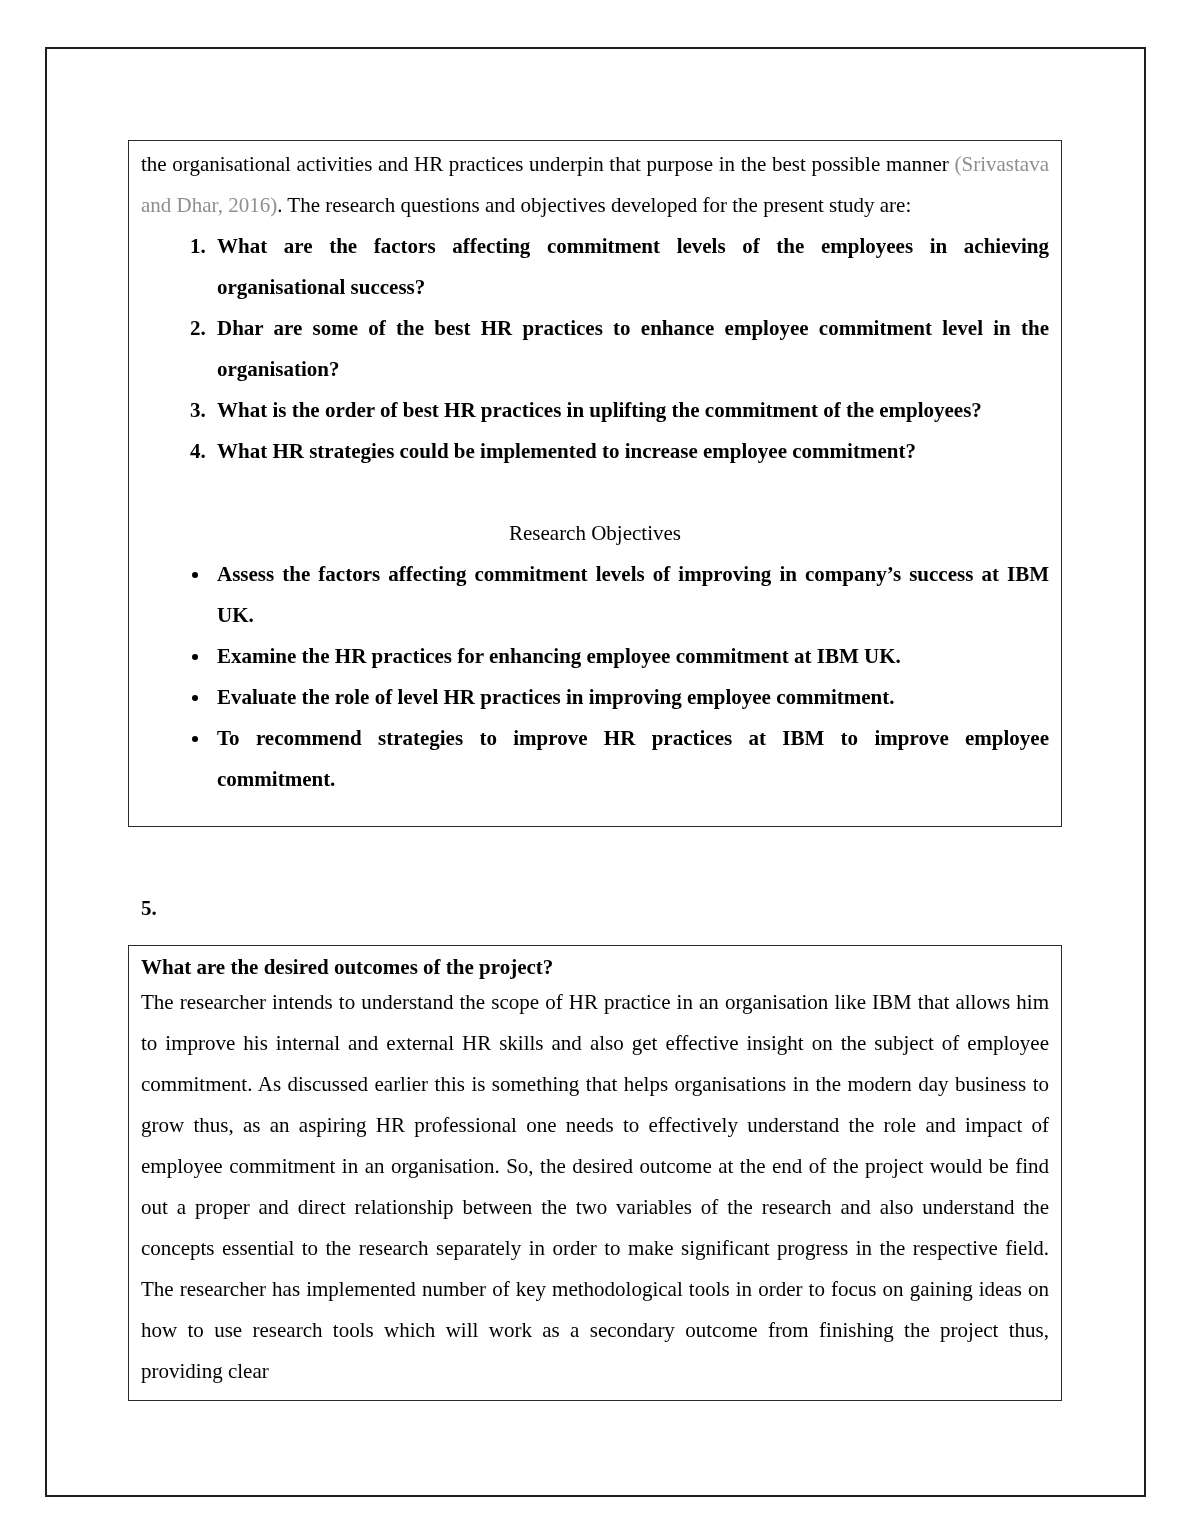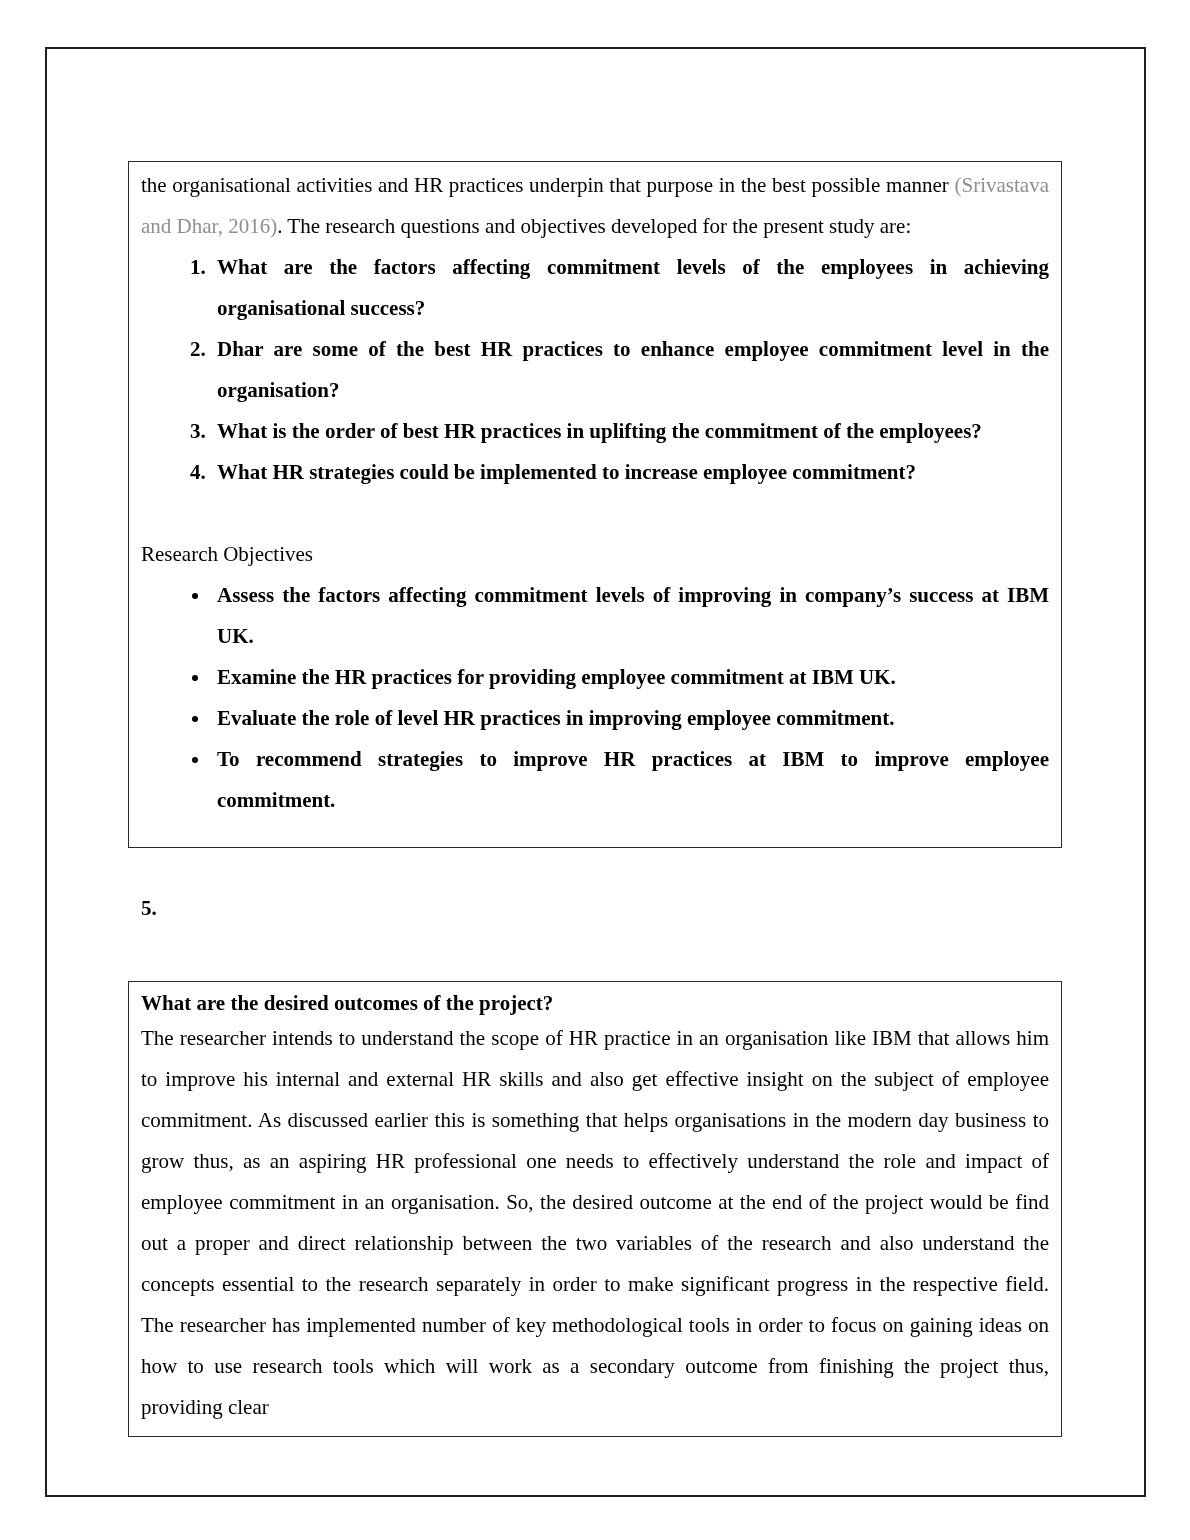--- a/index.html
+++ b/index.html
@@ -30,21 +30,20 @@
     width: 934px;
     box-sizing: border-box;
     border: 1.5px solid #2b2b2b;
     background: #ffffff;
     font-size: 21px;
     line-height: 41px;
   }
   .box1 {
     top: 140px;
     padding: 3px 12px 26px 12px;
-    margin-top: 21px;
   }
   .box1 .intro {
     margin: 0;
     text-align: justify;
   }
   .citation {
     color: #8f8f8f;
   }
   .box1 ol {
     margin: 0;
@@ -52,37 +51,37 @@
     list-style: decimal outside;
   }
   .box1 ol li,
   .box1 ul li {
     text-align: justify;
     padding-left: 6px;
     font-weight: bold;
   }
   .obj-heading {
     margin: 41px 0 0 0;
-    text-align: left;
+    text-align: center;
   }
   .box1 ul {
     margin: 0;
     padding: 0 0 0 70px;
     list-style: disc outside;
   }
   .section-number {
     position: absolute;
     left: 141px;
     top: 893px;
     font-size: 21px;
     font-weight: bold;
     line-height: 30px;
   }
   .box2 {
-    top: 981px;
+    top: 945px;
     padding: 6px 12px 8px 12px;
   }
   .box2 h3 {
     margin: 0;
     font-size: 21px;
     font-weight: bold;
     line-height: 30px;
     text-align: left;
   }
   .box2 p {
@@ -99,21 +98,21 @@
   <p class="intro"><span>the organisational activities and HR practices underpin that purpose in the best possible manner </span><span class="citation">(Srivastava and Dhar, 2016)</span><span>. The research questions and objectives developed for the present study are:</span></p>
   <ol>
     <li>What are the factors affecting commitment levels of the employees in achieving organisational success?</li>
     <li>Dhar are some of the best HR practices to enhance employee commitment level in the organisation?</li>
     <li>What is the order of best HR practices in uplifting the commitment of the employees?</li>
     <li>What HR strategies could be implemented to increase employee commitment?</li>
   </ol>
   <p class="obj-heading">Research Objectives</p>
   <ul>
     <li>Assess the factors affecting commitment levels of improving in company’s success at IBM UK.</li>
-    <li>Examine the HR practices for providing employee commitment at IBM UK.</li>
+    <li>Examine the HR practices for enhancing employee commitment at IBM UK.</li>
     <li>Evaluate the role of level HR practices in improving employee commitment.</li>
     <li>To recommend strategies to improve HR practices at IBM to improve employee commitment.</li>
   </ul>
 </section>
 
 <div class="section-number">5.</div>
 
 <section class="text-box box2">
   <h3>What are the desired outcomes of the project?</h3>
   <p>The researcher intends to understand the scope of HR practice in an organisation like IBM that allows him to improve his internal and external HR skills and also get effective insight on the subject of employee commitment. As discussed earlier this is something that helps organisations in the modern day business to grow thus, as an aspiring HR professional one needs to effectively understand the role and impact of employee commitment in an organisation. So, the desired outcome at the end of the project would be find out a proper and direct relationship between the two variables of the research and also understand the concepts essential to the research separately in order to make significant progress in the respective field.  The researcher has implemented number of key methodological tools in order to focus on gaining ideas on how to use research tools which will work as a secondary outcome from finishing the project thus, providing clear</p>

